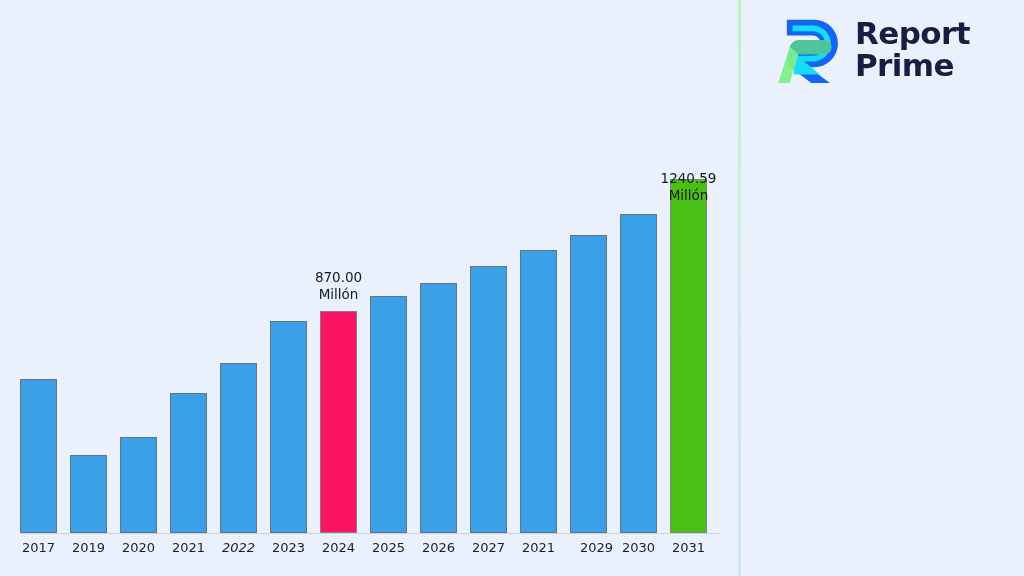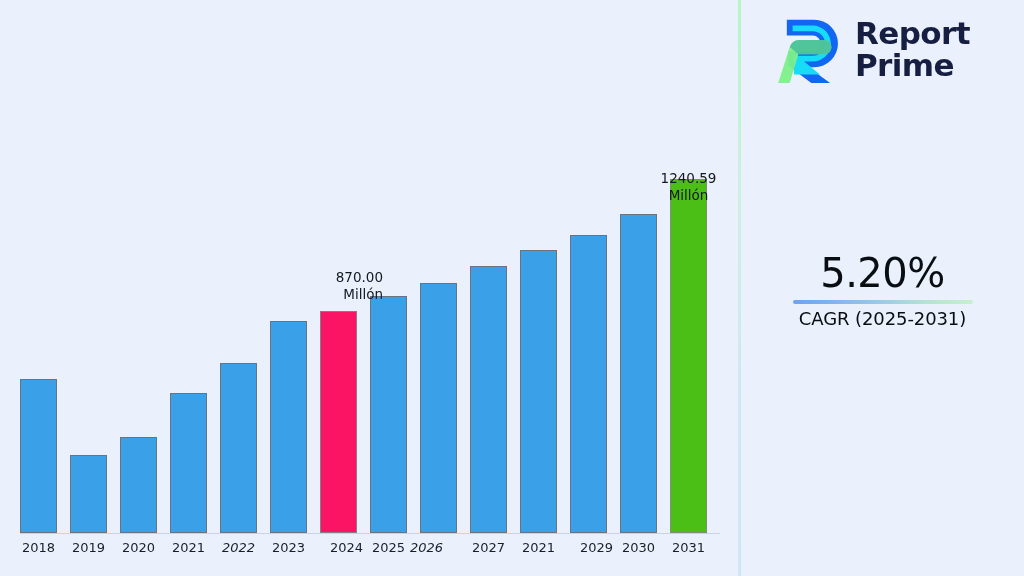--- a/index.html
+++ b/index.html
@@ -165,35 +165,35 @@
           <div class="bar highlight-pink" title="2024: 870 Millón" style="left: 320px; top: 311px; width: 37px; height: 222px;"></div>
           <div class="bar" title="2025: 683 Millón" style="left: 370px; top: 296px; width: 37px; height: 237px;"></div>
           <div class="bar" title="2026: 702 Millón" style="left: 420px; top: 283px; width: 37px; height: 250px;"></div>
           <div class="bar" title="2027: 747 Millón" style="left: 470px; top: 266px; width: 37px; height: 267px;"></div>
           <div class="bar" title="2028: 792 Millón" style="left: 520px; top: 250px; width: 37px; height: 283px;"></div>
           <div class="bar" title="2029: 834 Millón" style="left: 570px; top: 235px; width: 37px; height: 298px;"></div>
           <div class="bar" title="2030: 895 Millón" style="left: 620px; top: 214px; width: 37px; height: 319px;"></div>
           <div class="bar highlight-green" title="2031: 1240.59 Millón" style="left: 670px; top: 179px; width: 37px; height: 354px;"></div>
         </div>
       <div id="labels-layer">
-          <div class="bar-label" style="left: 294px; width: 89px; top: 269px; text-align: right;">870.00
+          <div class="bar-label" style="left: 294px; width: 89px; top: 269px;">870.00
 Millón</div>
           <div class="bar-label" style="left: 644px; width: 89px; top: 137px; margin-top: 33px;">1240.59
 Millón</div>
         </div>
       <div id="ticks-layer">
-          <div class="tick-label" style="left: 12px; width: 53px;">2018</div>
+          <div class="tick-label" style="left: 12px; width: 53px;">2017</div>
           <div class="tick-label" style="left: 62px; width: 53px;">2019</div>
           <div class="tick-label" style="left: 112px; width: 53px;">2020</div>
           <div class="tick-label" style="left: 162px; width: 53px;">2021</div>
           <div class="tick-label" style="left: 212px; width: 53px; font-style: italic;">2022</div>
           <div class="tick-label" style="left: 262px; width: 53px;">2023</div>
-          <div class="tick-label" style="left: 320px; width: 53px;">2024</div>
+          <div class="tick-label" style="left: 312px; width: 53px;">2024</div>
           <div class="tick-label" style="left: 362px; width: 53px;">2025</div>
-          <div class="tick-label" style="left: 400px; width: 53px; font-style: italic;">2026</div>
+          <div class="tick-label" style="left: 412px; width: 53px;">2026</div>
           <div class="tick-label" style="left: 462px; width: 53px;">2027</div>
           <div class="tick-label" style="left: 512px; width: 53px;">2021</div>
           <div class="tick-label" style="left: 570px; width: 53px;">2029</div>
           <div class="tick-label" style="left: 612px; width: 53px;">2030</div>
           <div class="tick-label" style="left: 662px; width: 53px;">2031</div>
         </div>
     </div>
   </div>
 
   <div class="divider"></div>
@@ -209,19 +209,14 @@
           <path d="M30 16 H58 A25 25 0 0 1 58 66 H46 L68 84 H32 L32 58 H58 A17 17 0 0 0 58 24 H30 Z" fill="#17dcf7"></path>
 
           <path d="M10 96 L26 46 A14 14 0 0 1 39 36 H74 A10 10 0 0 1 74 56 H38 L26 96 Z" fill="#7df08a" opacity="0.95"></path>
           <path d="M26 46 A14 14 0 0 1 39 36 H74 A10 10 0 0 1 74 56 H38 Z" fill="#3fb6a0" opacity="0.75"></path>
         </svg>
       </span>
       <span class="logo-text">Report
 Prime</span>
     </div>
 
-    <div class="cagr-block">
-      <div class="cagr-value">5.20%</div>
-      <div class="cagr-rule"></div>
-      <div class="cagr-caption">CAGR (2025-2031)</div>
-    </div>
   </div>
 </div>
 
 </body></html>

